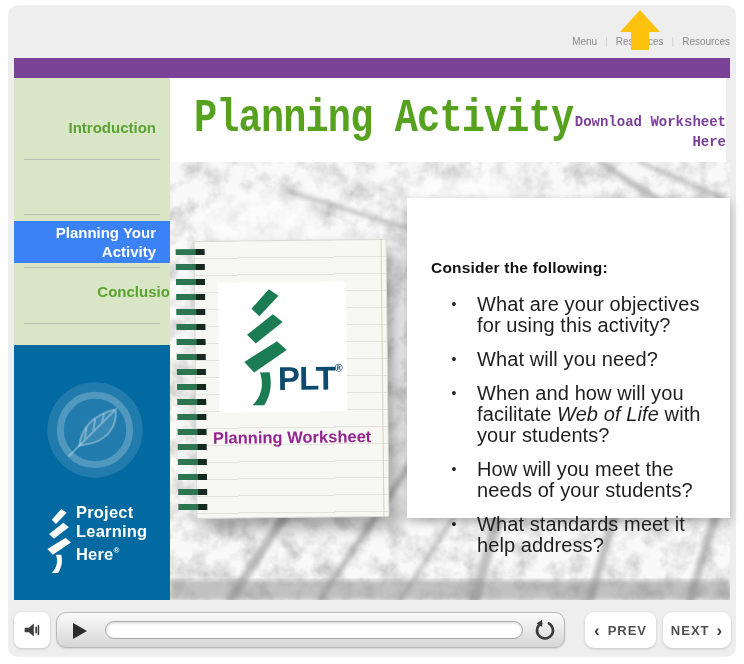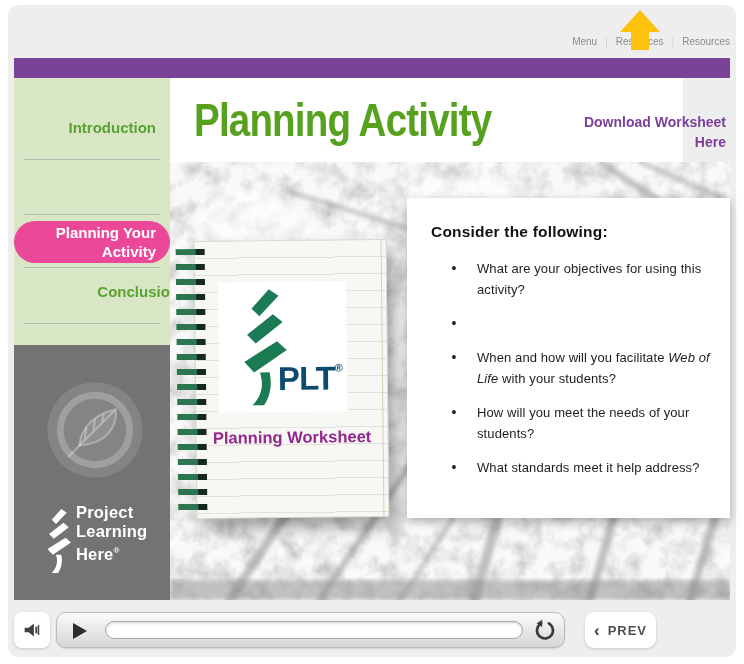--- a/index.html
+++ b/index.html
@@ -19,33 +19,33 @@
   .header-links .sep::before { content:"|"; }
 
   
   .purple-bar { position:absolute; left:14px; top:58px; width:716px; height:20px; background:#7b4398; }
 
   
   .sidebar { position:absolute; left:14px; top:78px; width:156px; height:522px; background:#d9e6c6; }
   .nav-item { position:absolute; left:0; width:156px; text-align:right; padding-right:14px;
               font-size:15px; font-weight:bold; color:#5aa231; white-space:pre-line;
               line-height:20px; cursor:pointer;padding-left:24px; }
-  .nav-item.active { background:#ec4899; color:#ffffff; line-height:19px; padding-top:2px;border-radius:21px; }
+  .nav-item.active { background:#3b82f6; color:#ffffff; line-height:19px; padding-top:2px; }
   .nav-divider { position:absolute; left:10px; width:136px; height:1px; background:#9b9b9b; opacity:.55; }
 
-  .green-panel { position:absolute; left:0; top:267px; width:156px; height:255px; background:#737373; }
+  .green-panel { position:absolute; left:0; top:267px; width:156px; height:255px; background:#0369a1; }
   .emblem { position:absolute; left:29px; top:33px; width:104px; height:104px; }
   .brand { position:absolute; left:0; top:150px; width:156px; height:100px; }
   .brand-tree { position:absolute; left:26px; top:5px; width:32px; height:82px; }
   .brand-text { position:absolute; left:62px; top:8px; color:#ffffff; font-size:16.5px;
                 font-weight:bold; line-height:19px; letter-spacing:.2px; }
   .brand-text sup { font-size:8px; }
 
   
-  .white-strip { position:absolute; left:170px; top:78px; width:513px; height:84px; background:#ffffff; }
+  .white-strip { position:absolute; left:170px; top:78px; width:556px; height:84px; background:#ffffff;font-family:Liberation Mono, monospace; }
   .page-title { position:absolute; left:24px; top:14px; }
   .page-title .pt-inner { display:inline-block; transform:scaleX(.82); transform-origin:left center;
                           font-size:47px; font-weight:bold; letter-spacing:-1px; color:#56a21f; }
   .download-cta { position:absolute; left:386px; top:34px; width:170px; text-align:right;
                   color:#7b3f9b; font-size:14px; font-weight:bold; line-height:20px;
                   white-space:pre-line; cursor:pointer; }
   .up-arrow { position:absolute; left:448px; top:-68px; width:44px; height:40px; cursor:pointer; }
   .up-arrow .head { position:absolute; left:2px; top:0; width:0; height:0;
                     border-left:20px solid transparent; border-right:20px solid transparent;
                     border-bottom:22px solid #fdc10e; }
@@ -69,25 +69,25 @@
   .plt-card-tree { position:absolute; left:12px; top:6px; width:58px; height:118px; }
   .plt-card-text { position:absolute; right:4px; bottom:14px; font-size:33px; font-weight:bold;
                    color:#0c4a6e; letter-spacing:-1px; }
   .plt-card-text sup { font-size:11px; vertical-align:18px; letter-spacing:0; }
   .nb-caption { position:absolute; left:10px; top:188px; width:193px; text-align:center;
                 color:#93278f; font-size:16.5px; font-weight:bold; }
 
   
   .card { position:absolute; left:407px; top:198px; width:323px; height:320px; background:#ffffff;
           box-shadow:0 4px 10px rgba(0,0,0,.30); padding:25px 18px 0 24px; }
-  .card-heading { font-size:15.5px; font-weight:bold; color:#111; letter-spacing:.2px; }
+  .card-heading { font-size:15.5px; font-weight:bold; color:#111; letter-spacing:.2px;margin-top:36px; }
   .bullet-list { margin-top:17px; }
   .bullet-row { display:grid; grid-template-columns:46px 1fr; margin-bottom:13px; }
   .bullet-row .dot { text-align:center; font-size:14px; color:#222; line-height:21px; }
-  .bullet-row .btxt { font-size:13px; color:#1e1e1e; line-height:21px; letter-spacing:.1px; }
+  .bullet-row .btxt { font-size:20px; color:#1e1e1e; line-height:21px; letter-spacing:.1px; }
   .bullet-row .btxt em { font-style:italic; }
 
   
   .volume-btn { position:absolute; left:14px; top:612px; width:36px; height:36px; background:#ffffff;
                 border-radius:8px; box-shadow:0 1px 3px rgba(0,0,0,.18); cursor:pointer;
                 display:flex; align-items:center; justify-content:center; }
   .player-shell { position:absolute; left:56px; top:612px; width:509px; height:36px;
                   background:linear-gradient(to bottom,#fbfbfb,#d6d6d6);
                   border:1px solid #b9b9b9; border-radius:10px;
                   box-shadow:0 1px 2px rgba(0,0,0,.12); }
@@ -228,20 +228,21 @@
 
   <div class="card">
     <div class="card-heading">Consider the following:</div>
     <div class="bullet-list">
         <div class="bullet-row">
           <span class="dot">•</span>
           <span class="btxt"><span>What are your objectives for using this activity?</span></span>
         </div>
         <div class="bullet-row">
           <span class="dot">•</span>
+          <span class="btxt"><span>What will you need?</span></span>
         </div>
         <div class="bullet-row">
           <span class="dot">•</span>
           <span class="btxt"><span>When and how will you facilitate </span><em>Web of Life</em><span> with your students?</span></span>
         </div>
         <div class="bullet-row">
           <span class="dot">•</span>
           <span class="btxt"><span>How will you meet the needs of your students?</span></span>
         </div>
         <div class="bullet-row">
@@ -266,13 +267,17 @@
     <svg class="replay-btn" viewBox="0 0 24 24">
       <path d="M8.2 4.4 A8 8 0 1 0 15.8 4.4" fill="none" stroke="#3a3a3a" stroke-width="2.6" stroke-linecap="round"></path>
       <polygon points="9.2,0.8 9.2,8 3.6,4.4" fill="#3a3a3a"></polygon>
     </svg>
   </div>
 
   <div class="nav-btn prev-btn">
     <span class="chev">‹</span>
     <span>PREV</span>
   </div>
+  <div class="nav-btn next-btn">
+    <span>NEXT</span>
+    <span class="chev">›</span>
+  </div>
 </div>
 
 </body></html>

